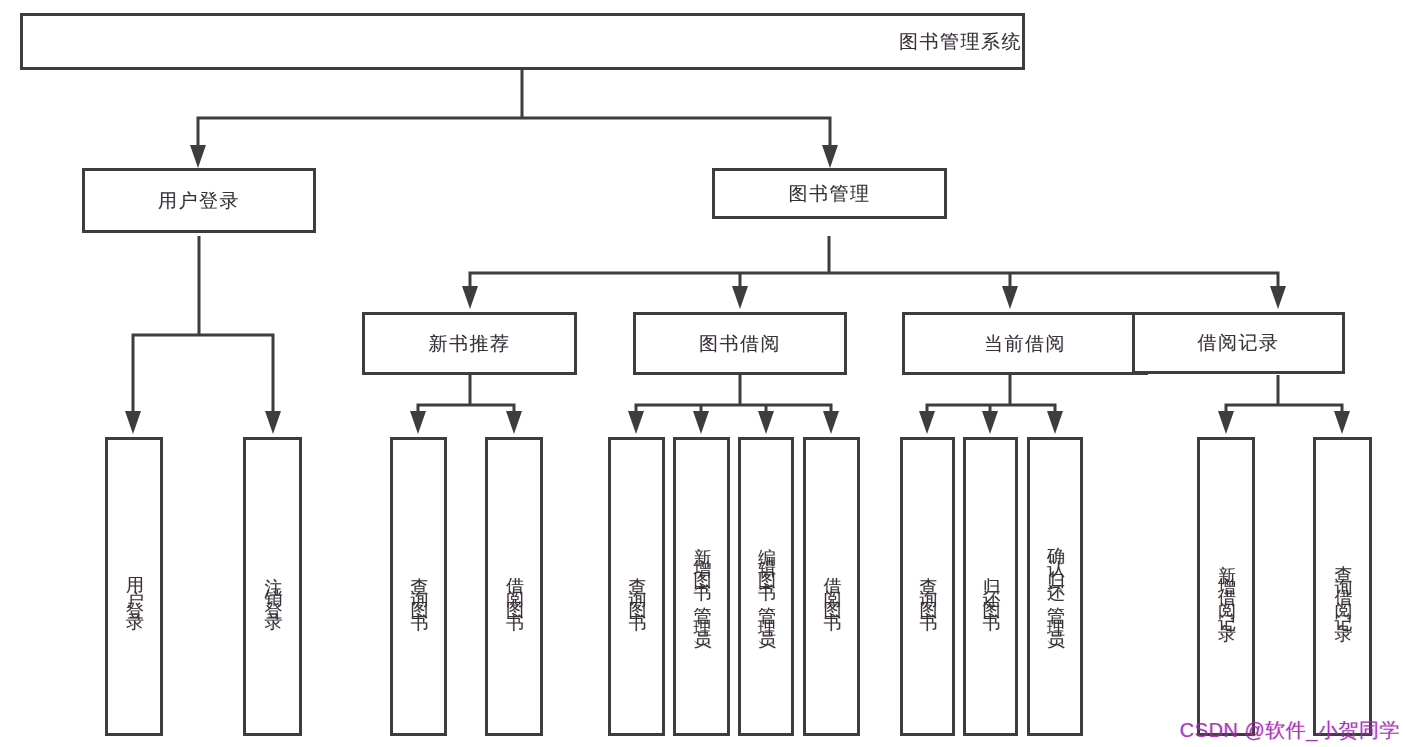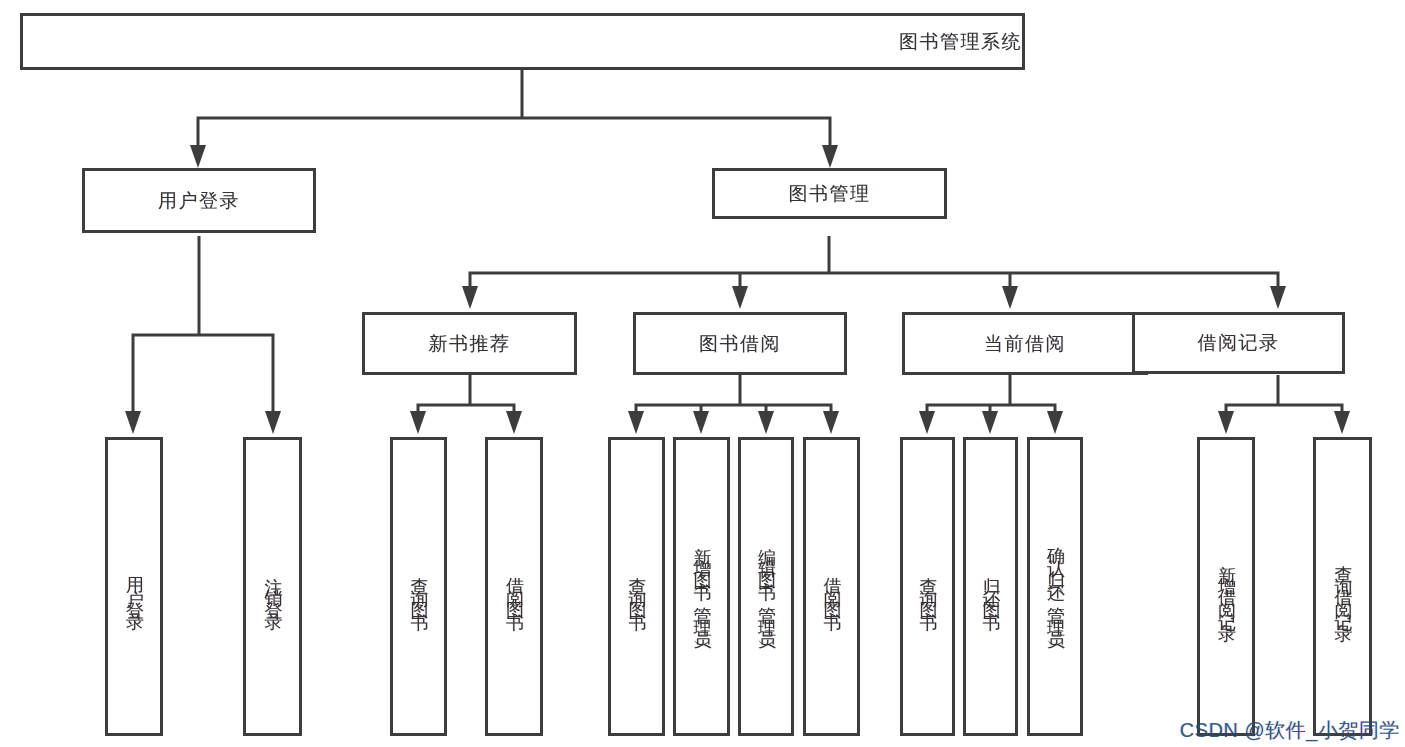--- a/index.html
+++ b/index.html
@@ -19,21 +19,21 @@
     font-size:19px; letter-spacing:1.5px; white-space:nowrap;
     text-shadow:0.6px 0 rgba(70,110,255,.22), -0.6px 0 rgba(255,120,50,.18);
   }
   .leaf .vlabel {
     writing-mode:vertical-rl; text-orientation:mixed;
     font-size:18px; letter-spacing:12px; line-height:1.1; color:#333333;
     text-shadow:0.6px 0 rgba(70,110,255,.22), -0.6px 0 rgba(255,120,50,.18);
   }
   .watermark {
     position:absolute; right:5px; bottom:3px; z-index:5;
-    font-size:20px; color:#0c4a6e; opacity:.88; letter-spacing:.5px; white-space:nowrap;
+    font-size:20px; color:#a21caf; opacity:.88; letter-spacing:.5px; white-space:nowrap;
     text-shadow:1px 0 rgba(255,90,90,.30), -1px 0 rgba(90,90,255,.30);
   }
 </style>
 </head>
 <body>
 
 <div class="canvas">
 
   <svg class="wires" width="1405" height="747" viewBox="0 0 1405 747">
 

